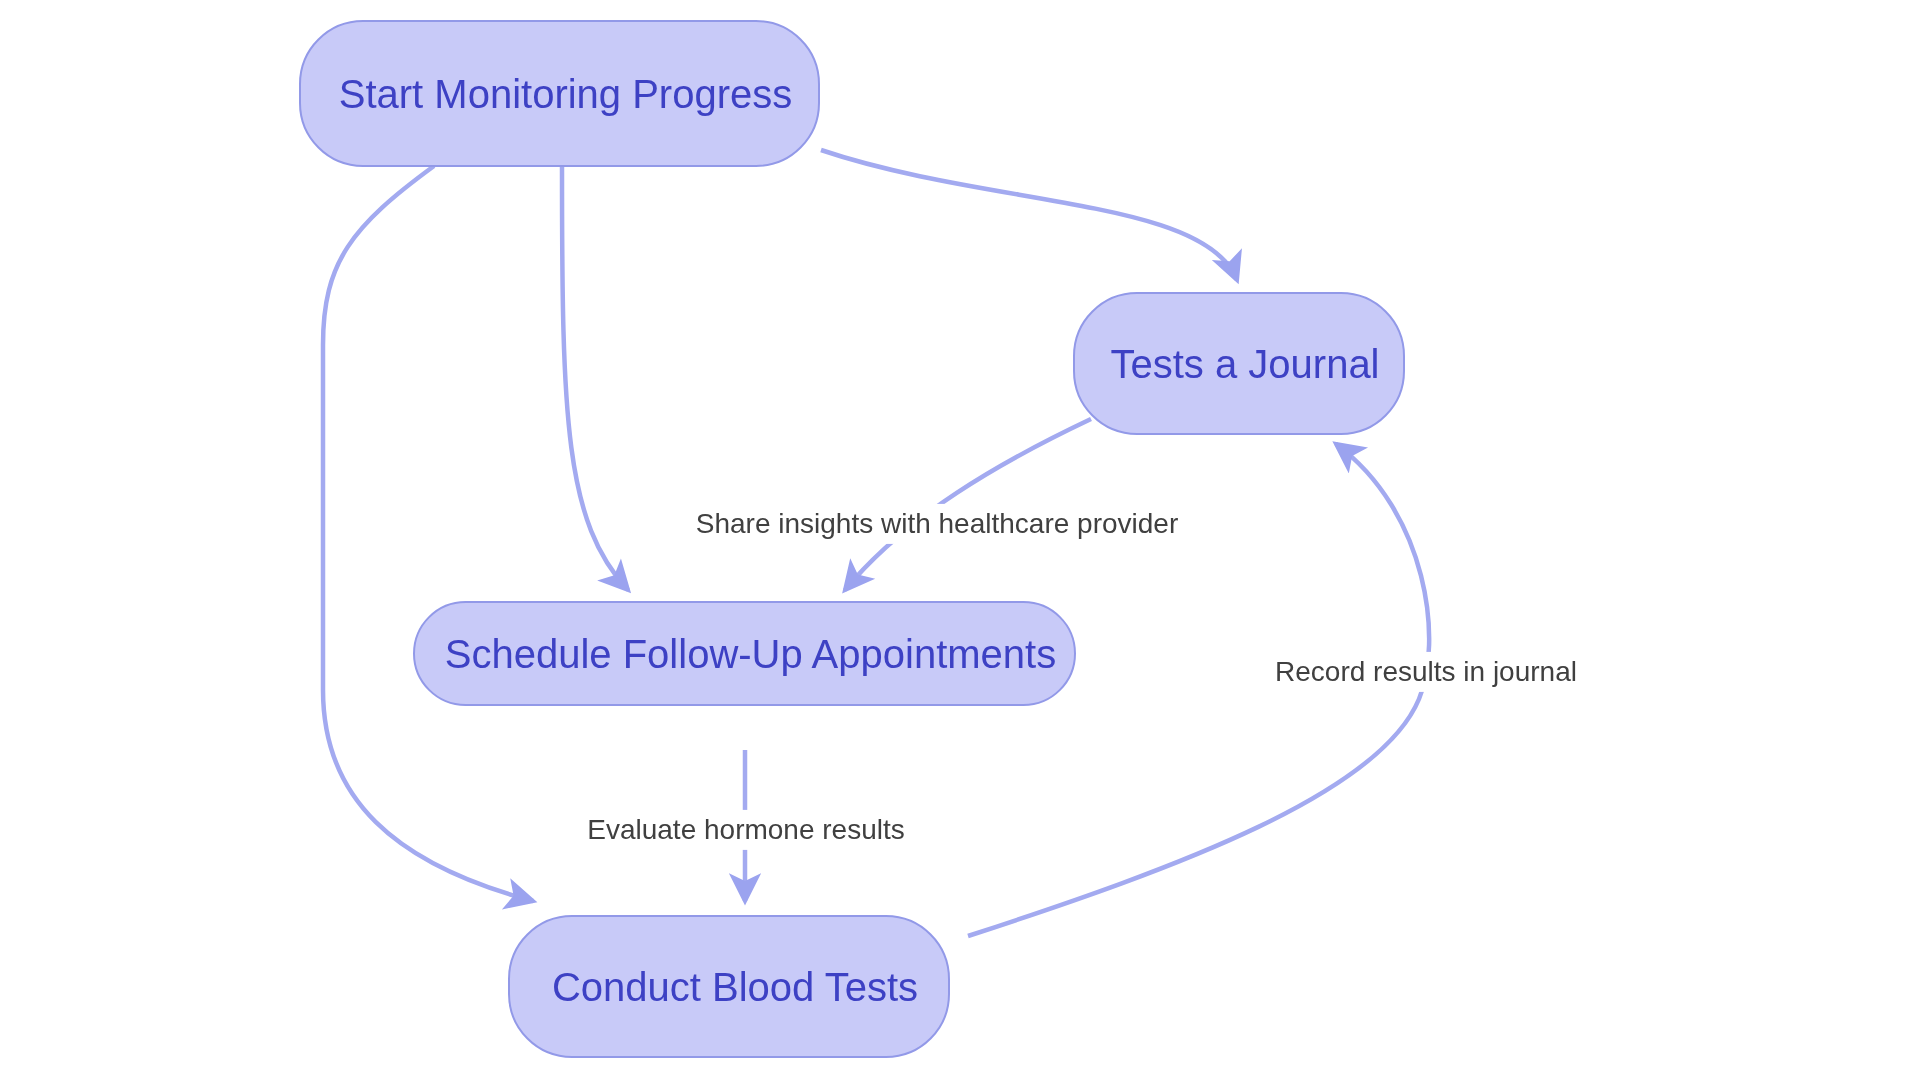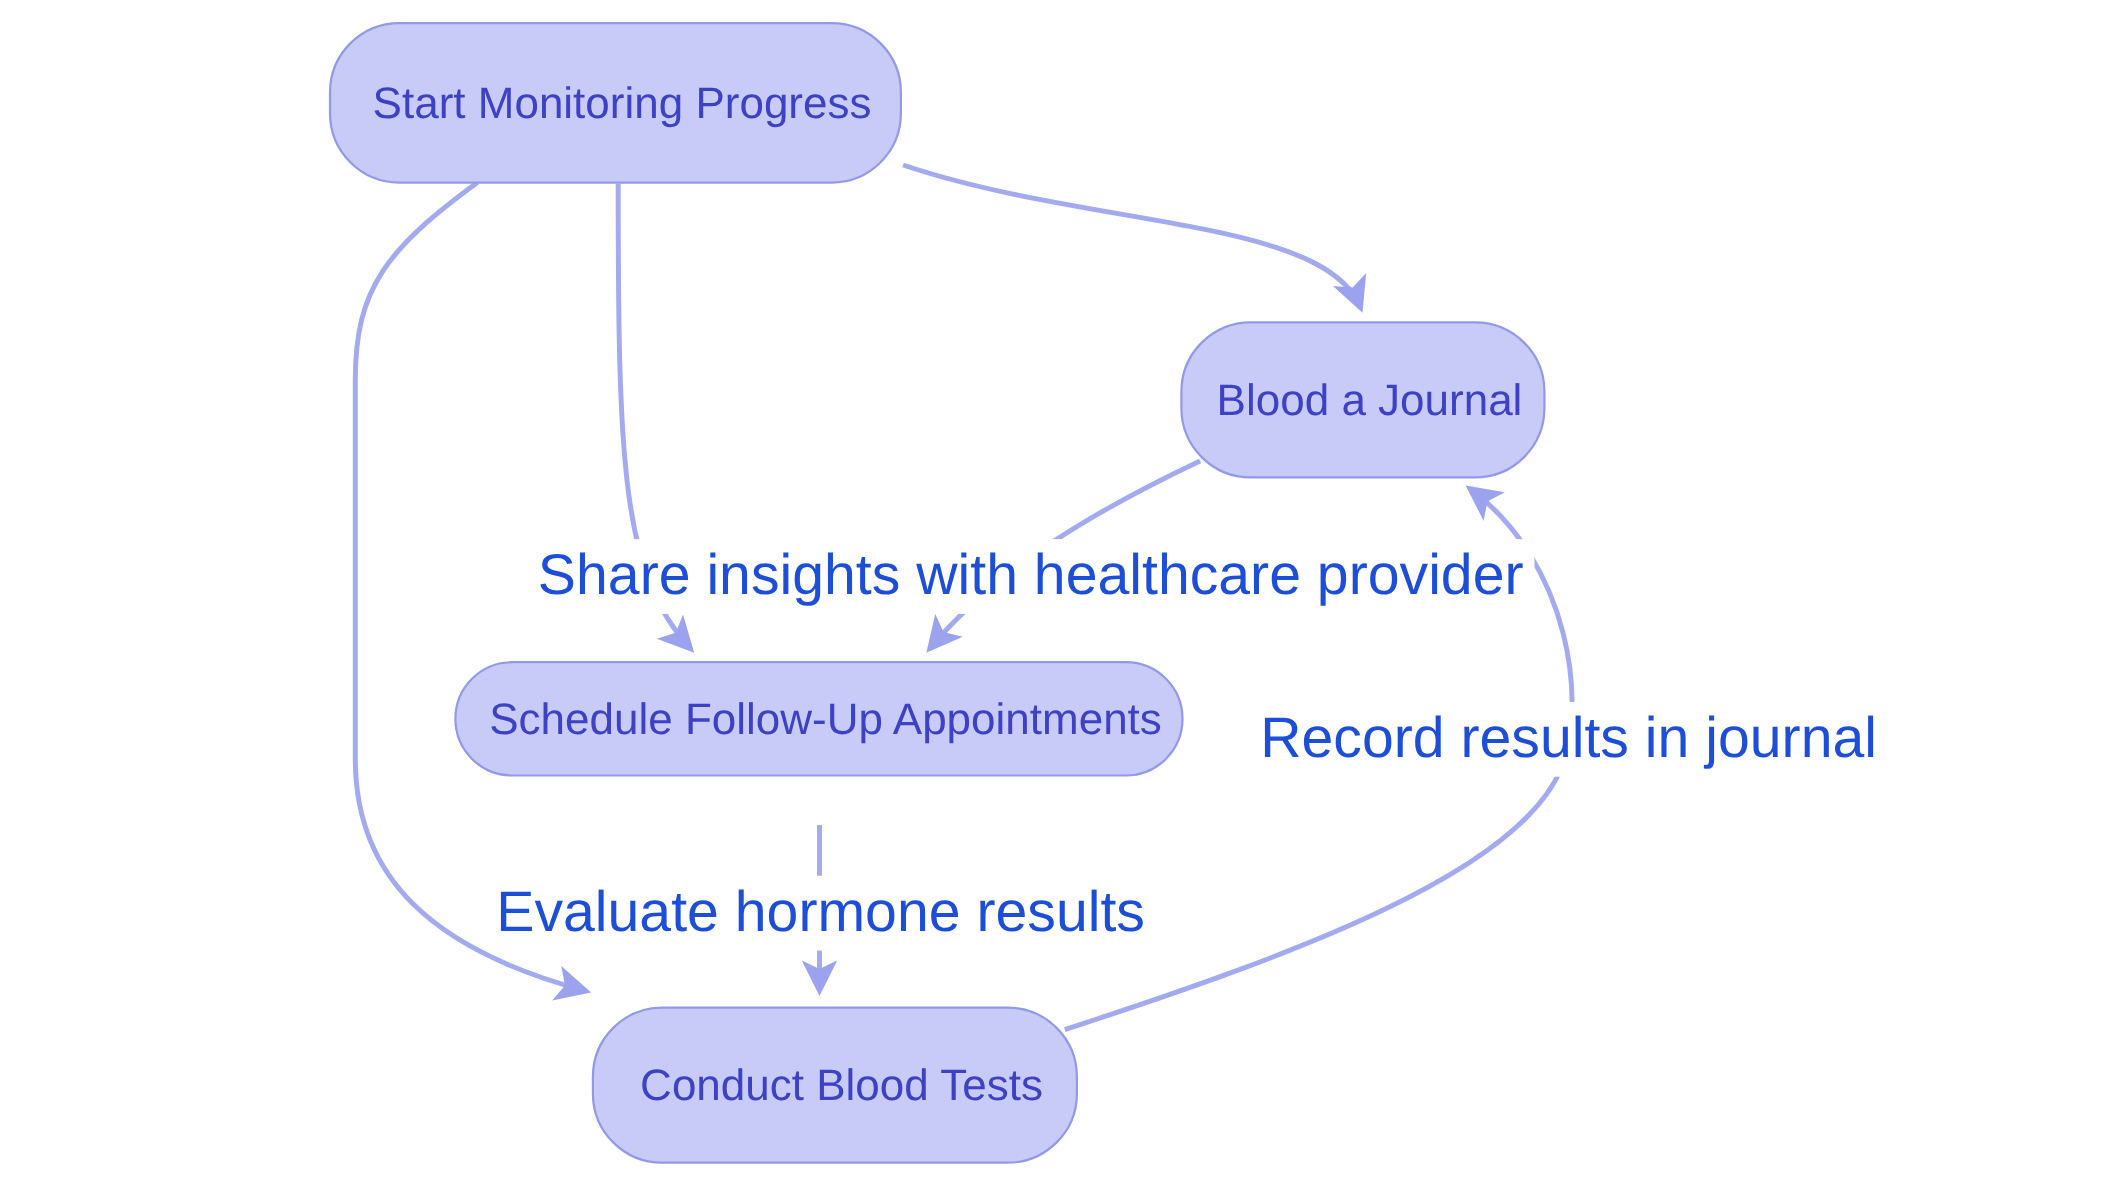--- a/index.html
+++ b/index.html
@@ -42,22 +42,22 @@
     line-height: 1.15;
     white-space: nowrap;
     text-align: center;
     margin-left: 12px;
   }
   .edge-label {
     position: absolute;
     z-index: 2;
     transform: translate(-50%, -50%);
     background: #ffffff;
-    color: #1d4ed8;
-    font-size: 52px;
+    color: #404040;
+    font-size: 28px;
     line-height: 1.15;
     padding: 4px 10px;
     white-space: nowrap;
   }
 </style>
 </head>
 <body>
 
 <div class="canvas">
 
@@ -85,24 +85,24 @@
 
   <div class="edge-label" style="left: 1426px; top: 672px;">Record results in journal</div>
 
   <div class="edge-label" style="left: 746px; top: 830px;">Evaluate hormone results</div>
 
   <div class="node" style="left: 299px; top: 20px; width: 521px; height: 147px;">
     <span class="node-label">Start Monitoring Progress</span>
   </div>
 
   <div class="node" style="left: 1073px; top: 292px; width: 332px; height: 143px;">
-    <span class="node-label">Blood a Journal</span>
+    <span class="node-label">Tests a Journal</span>
   </div>
 
   <div class="node" style="left: 413px; top: 601px; width: 663px; height: 105px;">
     <span class="node-label">Schedule Follow-Up Appointments</span>
   </div>
 
-  <div class="node" style="left: 538px; top: 915px; width: 442px; height: 143px;">
+  <div class="node" style="left: 508px; top: 915px; width: 442px; height: 143px;">
     <span class="node-label">Conduct Blood Tests</span>
   </div>
 
 </div>
 
 </body></html>

